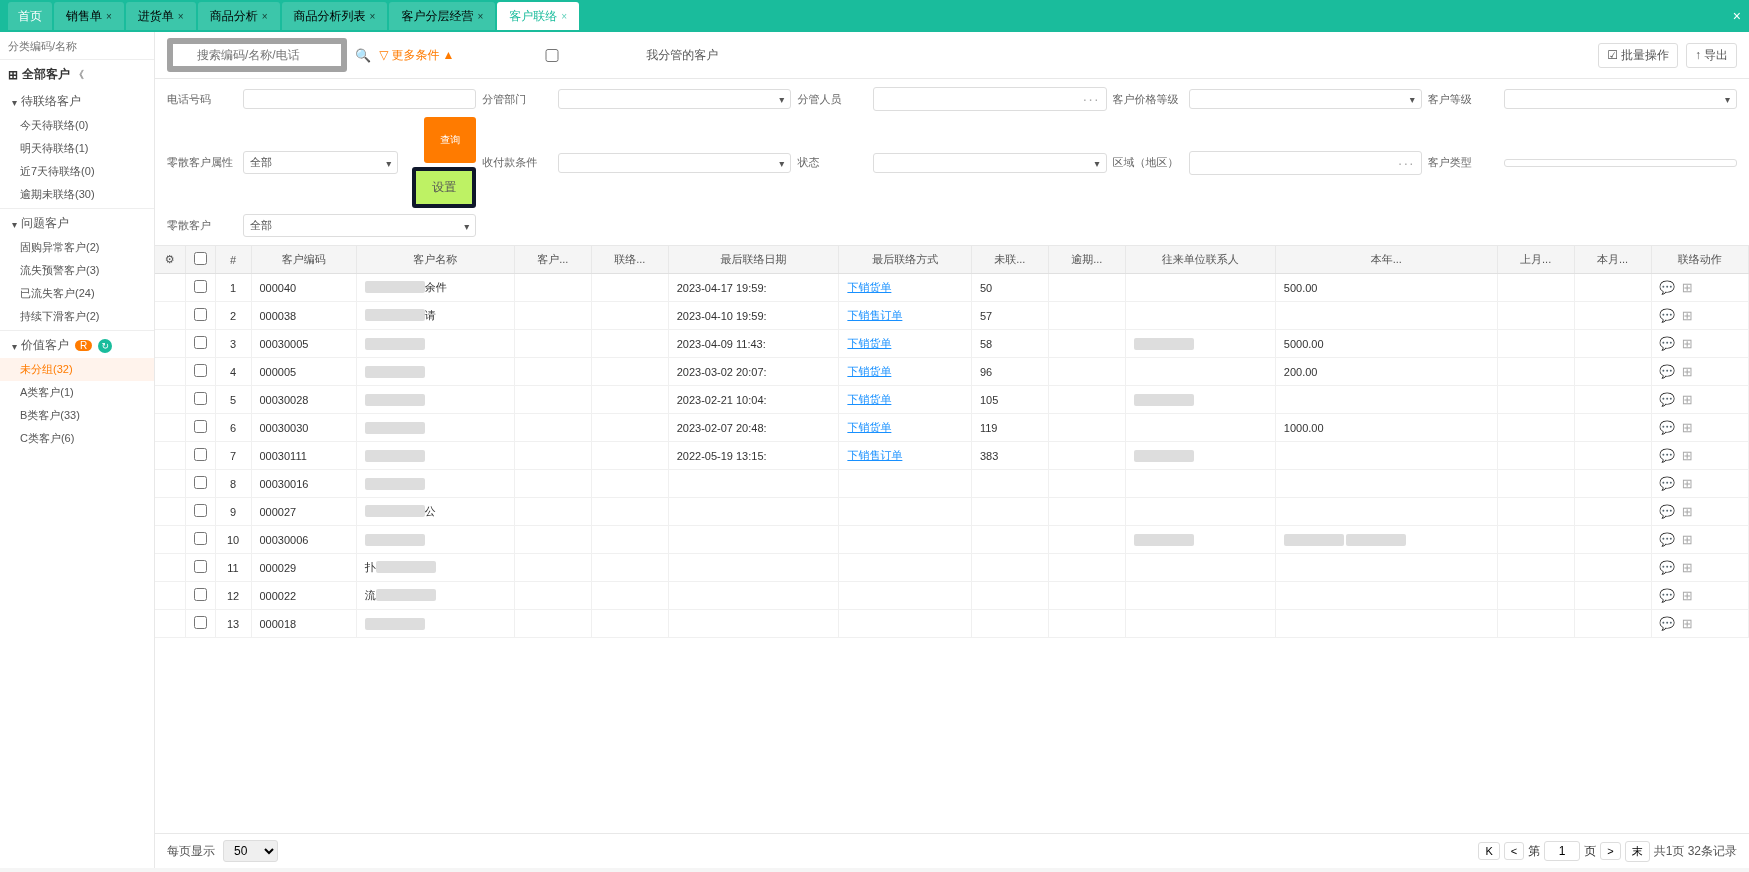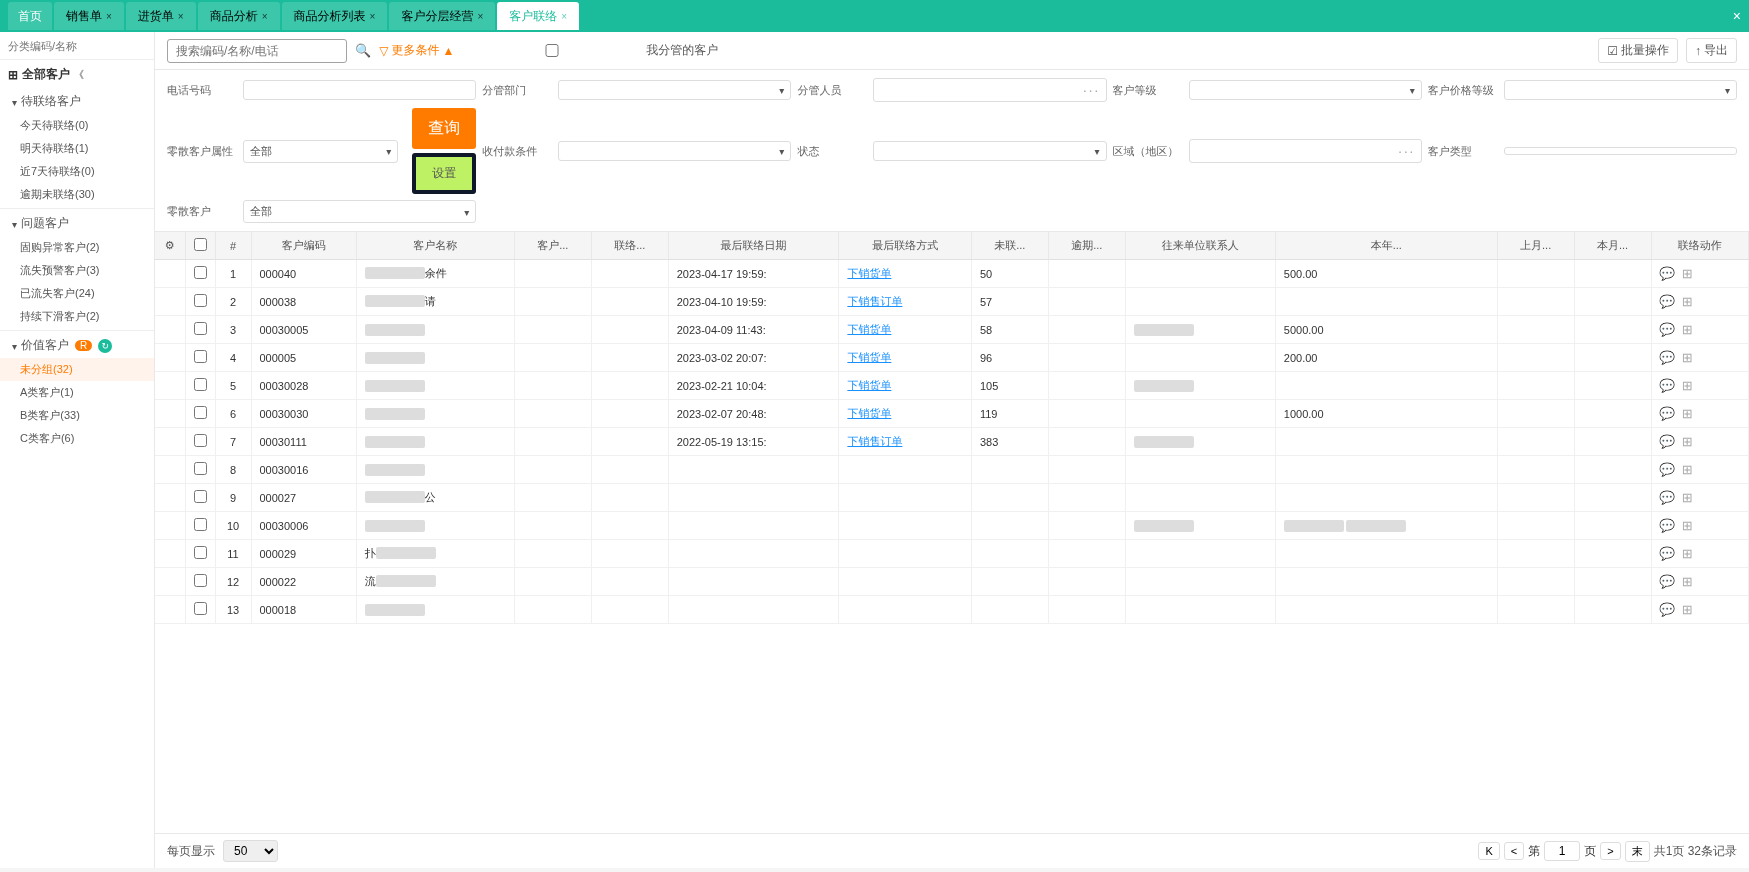--- a/index.html
+++ b/index.html
@@ -122,23 +122,23 @@
     
     .filter-bar {
       background: #fff;
       border-bottom: 1px solid #e8e8e8;
       padding: 6px 12px;
       display: flex;
       align-items: center;
       gap: 8px;
     }
     .filter-bar input {
-      border: 1px solid #a3a3a3;
+      border: 6px solid #a3a3a3;
       border-radius: 3px;
-      padding: 4px 8px;
+      padding: 4px 24px;
       font-size: 12px;
       width: 180px;
       outline: none;
     }
     .filter-btn {
       display: flex;
       align-items: center;
       gap: 3px;
       color: #ff7b00;
       cursor: pointer;
@@ -217,22 +217,22 @@
       flex-direction: column;
       gap: 4px;
       justify-content: center;
       align-items: flex-end;
     }
     .btn-search {
       background: #ff7b00;
       color: #fff;
       border: none;
       border-radius: 3px;
-      padding: 10px 16px;
-      font-size: 16px;
+      padding: 16px 16px;
+      font-size: 10px;
       cursor: pointer;
     }
     .btn-reset {
       background: #bef264;
       color: #555;
       border: 4px solid #0f172a;
       border-radius: 3px;
       padding: 8px 16px;
       font-size: 12px;
       cursor: pointer;
@@ -478,28 +478,28 @@
       </div>
       <div class="filter-row">
         <span class="filter-label">分管人员</span>
         <div class="filter-select">
           <span></span>
           <span class="dots-btn">···</span>
         </div>
       </div>
 
       <div class="filter-row">
-        <span class="filter-label">客户等级</span>
+        <span class="filter-label">客户价格等级</span>
         <div class="filter-select">
           <span></span>
           <span class="chevron-down"></span>
         </div>
       </div>
       <div class="filter-row">
-        <span class="filter-label">客户价格等级</span>
+        <span class="filter-label">客户等级</span>
         <div class="filter-select">
           <span></span>
           <span class="chevron-down"></span>
         </div>
       </div>
       <div class="filter-row">
         <span class="filter-label">零散客户属性</span>
         <div class="filter-select">
           <span>全部</span>
           <span class="chevron-down"></span>

